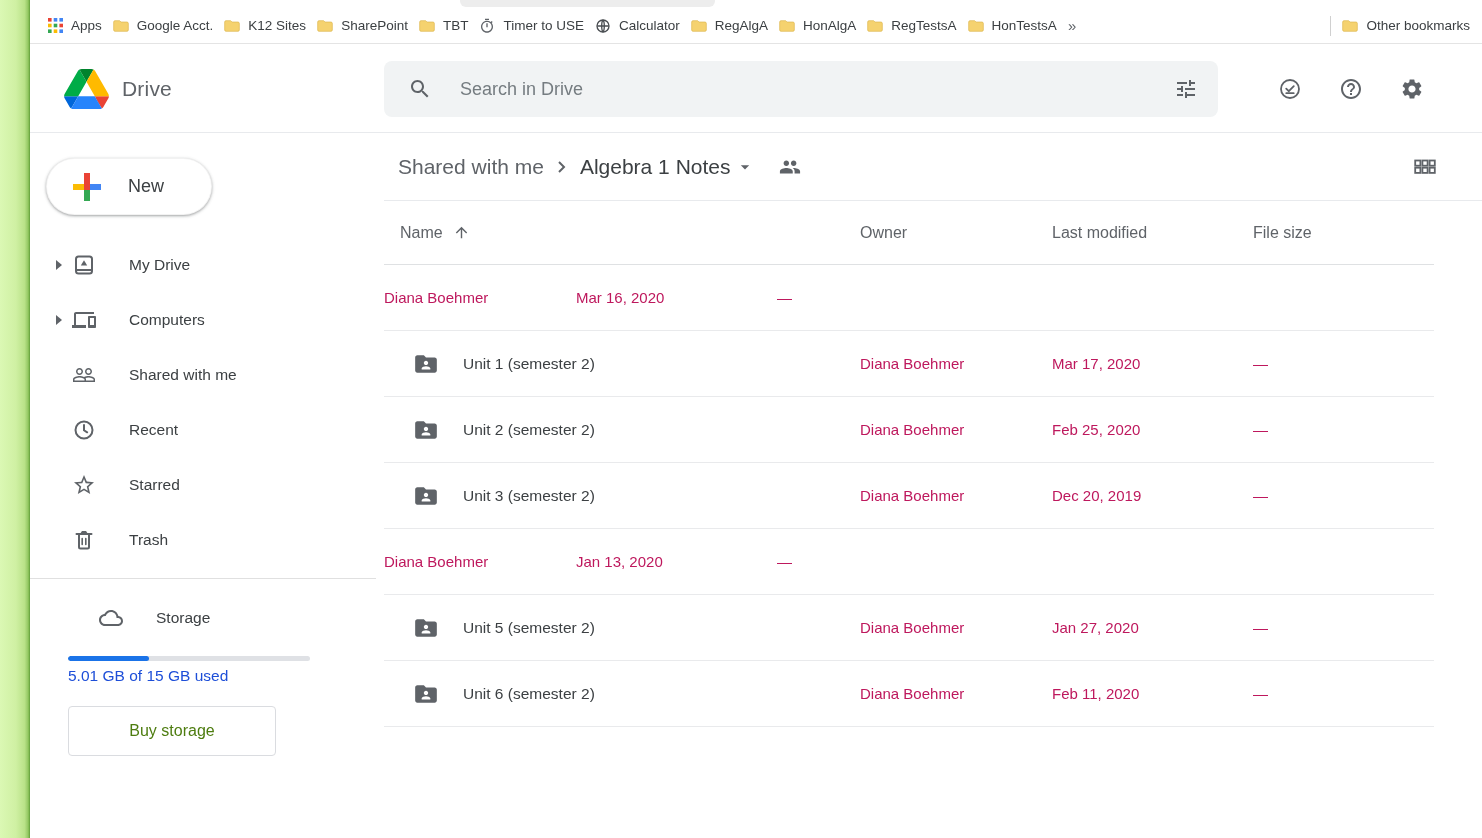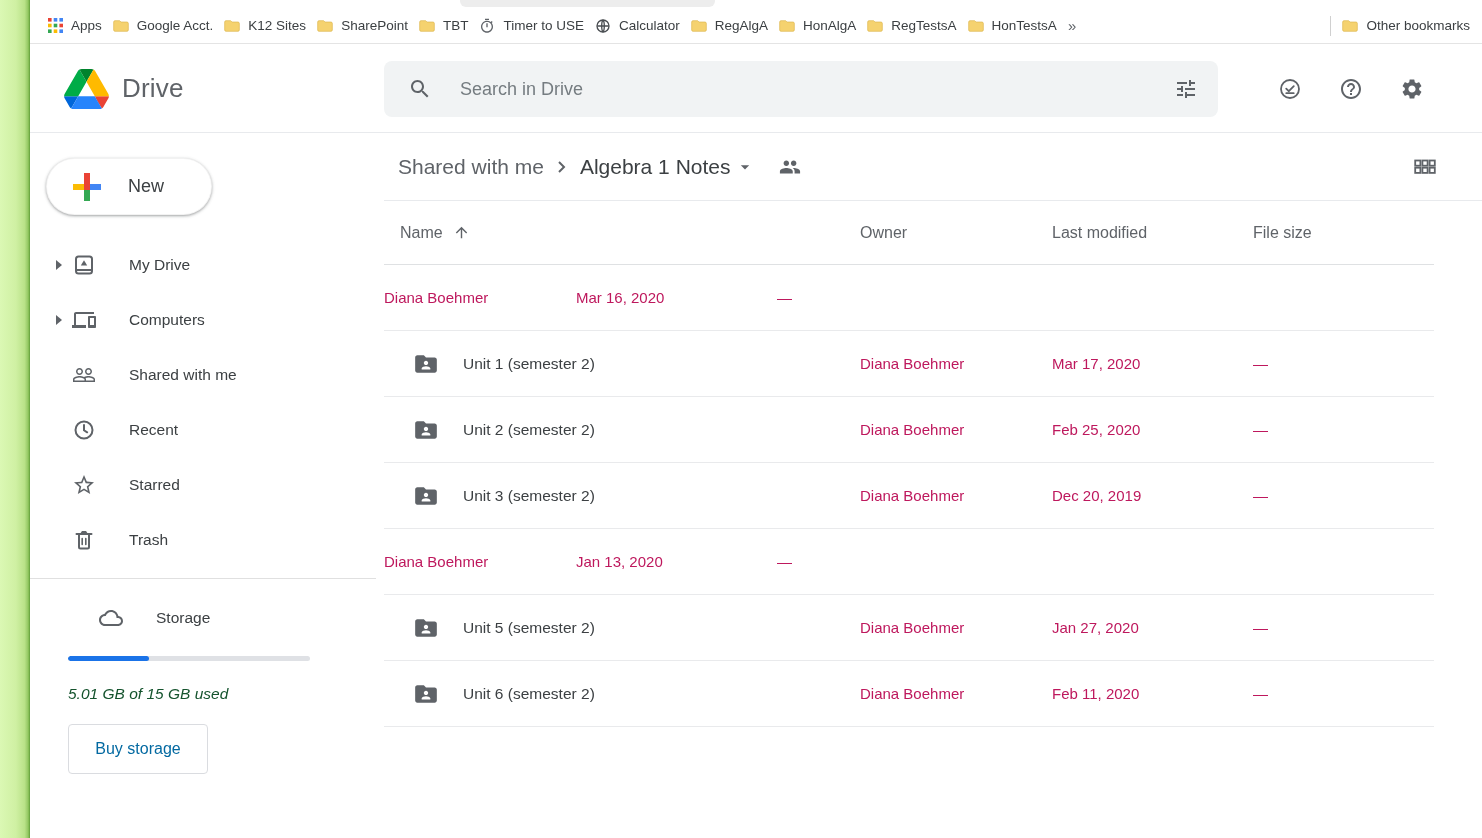--- a/index.html
+++ b/index.html
@@ -24,21 +24,21 @@
   .bm-sep { width:1px; height:20px; background:#d0d0d0; }
   .bm-spacer { flex:1; }
   .bm-chevron { font-size:15px; color:#5f6368; }
 
   
   .app { position:absolute; left:30px; top:44px; right:0; bottom:0; background:#fff; }
 
   
   .drive-header { position:relative; height:89px; border-bottom:1px solid #e8eaed; }
   .logo-block { position:absolute; left:34px; top:0; height:89px; display:flex; align-items:center; }
-  .wordmark { margin-left:13px; font-size:26px; color:#5f6368; letter-spacing:.2px; }
+  .wordmark { margin-left:13px; font-size:21px; color:#5f6368; letter-spacing:.2px; }
   .searchbar { position:absolute; left:354px; top:17px; width:834px; height:56px;
     background:#f1f3f4; border-radius:8px; display:flex; align-items:center; padding:0 20px 0 24px; }
   .searchbar input { flex:1; border:none; outline:none; background:transparent;
     font-size:18px; color:#3c4043; margin-left:28px; font-family:inherit; }
   .searchbar input::placeholder { color:#757c80; opacity:1; }
   .hdr-icons { position:absolute; right:58px; top:0; height:89px; display:flex; align-items:center; gap:37px; }
   .icon-btn { width:24px; height:24px; cursor:pointer; }
 
   
   .app-body { display:flex; height:705px; }
@@ -53,24 +53,24 @@
   .new-btn .label { margin-left:23px; font-size:18px; font-weight:500; color:#3c4043; }
   .nav { margin-top:22px; }
   .nav-item { height:55px; display:flex; align-items:center; cursor:pointer; }
   .nav-item .caret { width:14px; margin-left:22px; display:flex; justify-content:center; }
   .nav-item .nicon { width:24px; height:24px; margin-left:6px; }
   .nav-item .nlabel { margin-left:33px; font-size:15.5px; font-weight:500; color:#3c4043; }
   .side-divider { margin:11px 8px 0 0; border-top:1px solid #e0e0e0; }
   .storage-head { margin-top:11px;padding-left:27px; }
   .progress { margin:11px 0 0 38px; width:242px; height:5px; background:#dfe1e5; border-radius:3px; overflow:hidden; }
   .progress-fill { height:100%; background:#1a73e8; border-radius:3px; }
-  .usage { margin:24px 0 0 38px; font-size:15.5px; color:#14532d;font-style:italic; }
-  .buy-btn { margin:21px 0 0 38px; width:140px; height:50px; background:#fff;
+  .usage { margin:6px 0 0 38px; font-size:15.5px; color:#1d4ed8; }
+  .buy-btn { margin:21px 0 0 38px; width:208px; height:50px; background:#fff;
     border:1px solid #dadce0; border-radius:4px; font-size:16px; font-weight:500;
-    color:#0369a1; font-family:inherit; cursor:pointer; }
+    color:#4d7c0f; font-family:inherit; cursor:pointer; }
 
   
   .crumb-row { height:68px; display:flex; align-items:center; padding-left:14px;
     border-bottom:1px solid #e8eaed; }
   .crumb { font-size:21px; color:#5f6368; cursor:pointer; }
   .crumb.current { color:#3c4043; }
   .crumb-chev { width:24px; height:24px; margin:0 6px; }
   .crumb-caret { width:20px; height:20px; margin-left:4px; cursor:pointer; }
   .crumb-people { width:22px; height:22px; margin-left:24px; }
   .view-toggle { margin-left:auto; margin-right:44px; width:26px; height:26px; cursor:pointer; }

